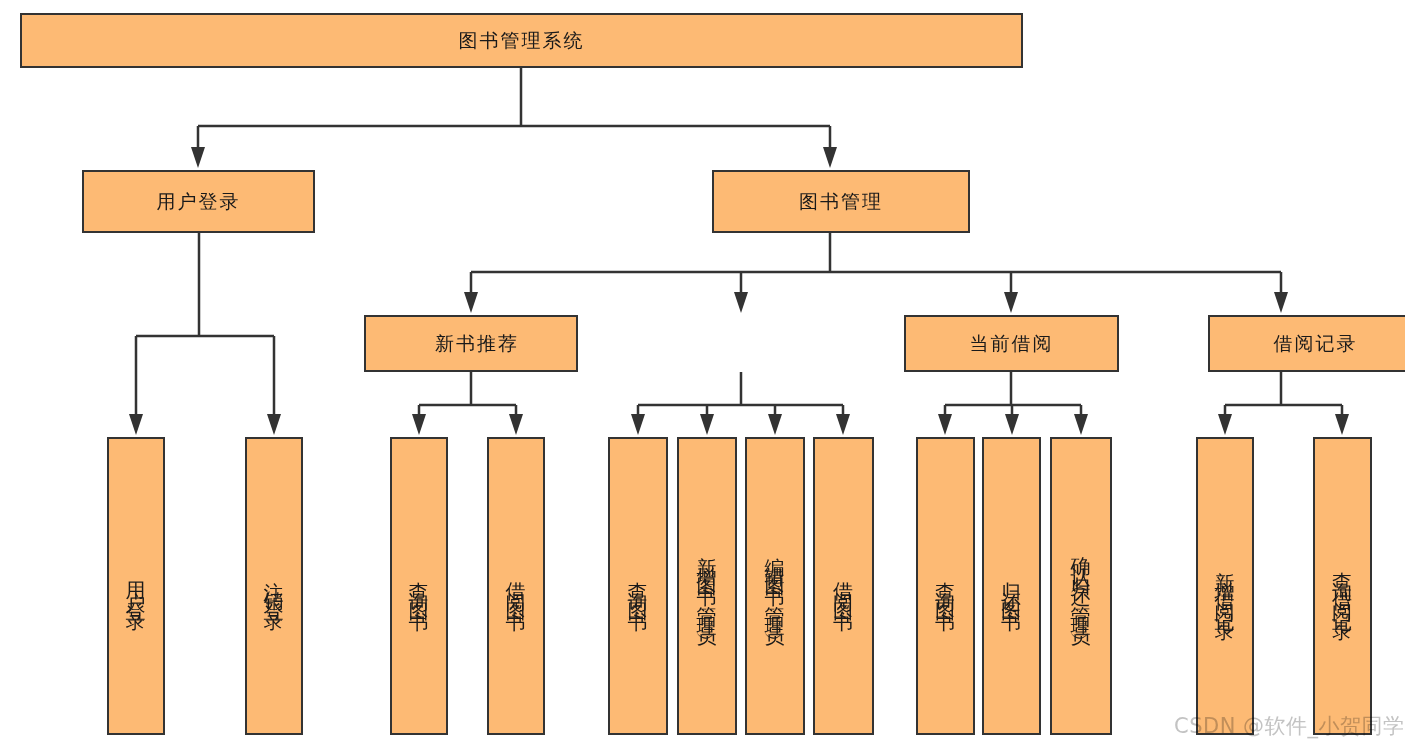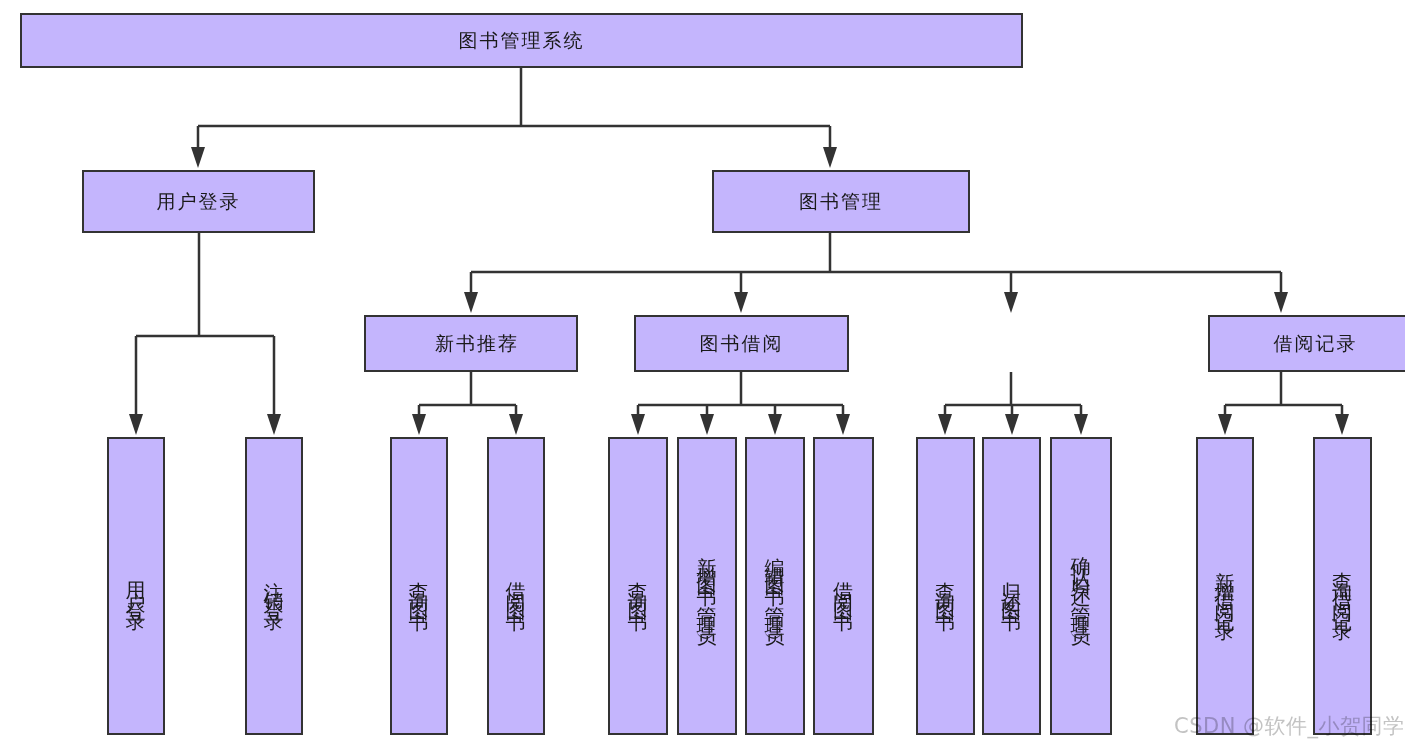--- a/index.html
+++ b/index.html
@@ -17,21 +17,21 @@
   }
   .connectors {
     position: absolute;
     left: 0;
     top: 0;
     z-index: 1;
   }
   .node {
     position: absolute;
     box-sizing: border-box;
-    background: #c4b5fd;
+    background: #fdba74;
     border: 2.5px solid #333333;
     color: #1a1a1a;
     display: flex;
     align-items: center;
     justify-content: center;
     z-index: 2;
   }
   .hbox {
     font-size: 19px;
     letter-spacing: 2px;
@@ -94,21 +94,21 @@
                M1335,414 L1349,414 L1342,435 Z"></path>
     </g>
   </svg>
 
   <div class="node hbox" style="left:20px; top:13px; width:1003px; height:55px;">图书管理系统</div>
 
   <div class="node hbox" style="left:82px; top:170px; width:233px; height:63px;">用户登录</div>
   <div class="node hbox" style="left:712px; top:170px; width:258px; height:63px;">图书管理</div>
 
   <div class="node hbox" style="left:364px; top:315px; width:214px; height:57px;padding-left:12px;">新书推荐</div>
-  <div class="node hbox" style="left:634px; top:315px; width:215px; height:57px;">图书借阅</div>
+  <div class="node hbox" style="left:904px; top:315px; width:215px; height:57px;">当前借阅</div>
   <div class="node hbox" style="left:1174px; top:315px; width:215px; height:57px;margin-left:34px;">借阅记录</div>
 
   <div class="node vbox" style="left:107px; top:437px; width:58px; height:298px;">用户登录</div>
   <div class="node vbox" style="left:245px; top:437px; width:58px; height:298px;">注销登录</div>
 
   <div class="node vbox" style="left:390px; top:437px; width:58px; height:298px;">查询图书</div>
   <div class="node vbox" style="left:487px; top:437px; width:58px; height:298px;">借阅图书</div>
 
   <div class="node vbox" style="left:608px; top:437px; width:60px; height:298px;">查询图书</div>
   <div class="node vbox" style="left:677px; top:437px; width:60px; height:298px;">新增图书（管理员）</div>

